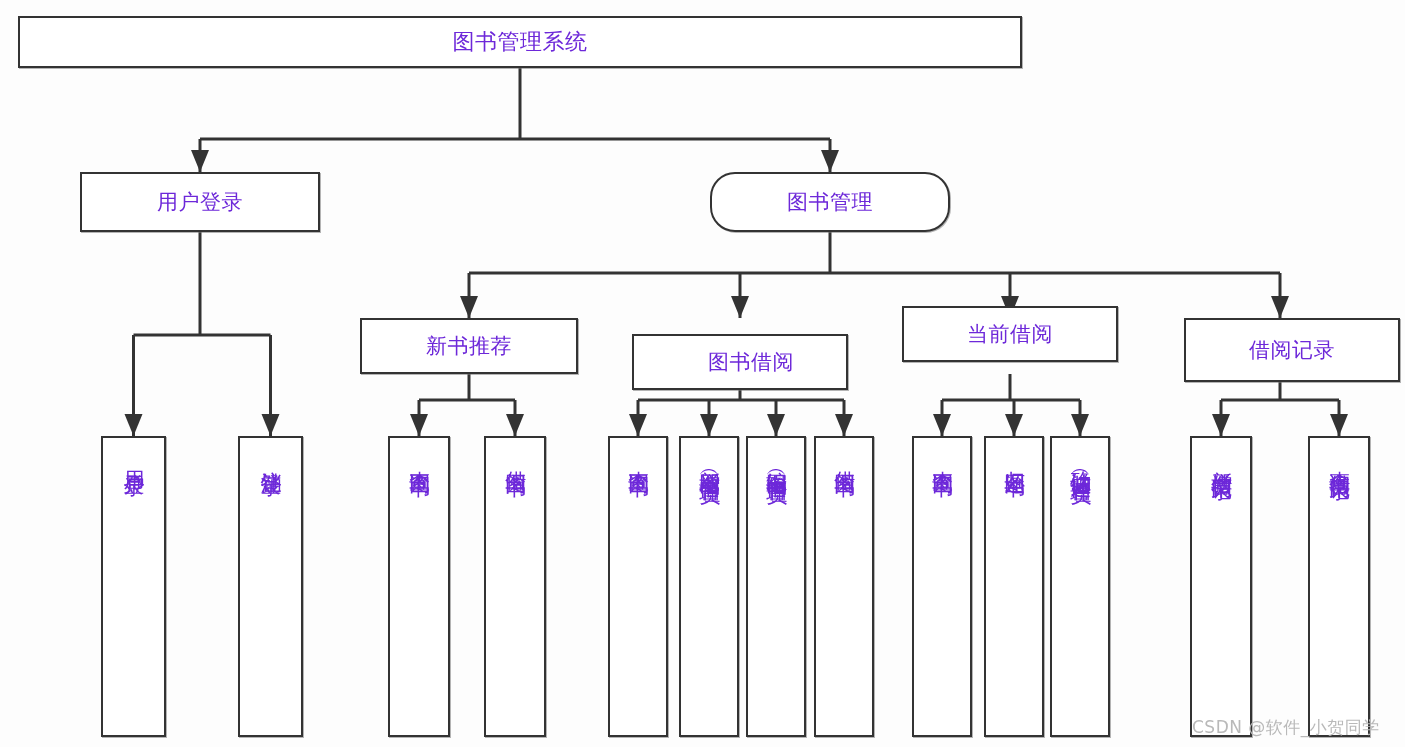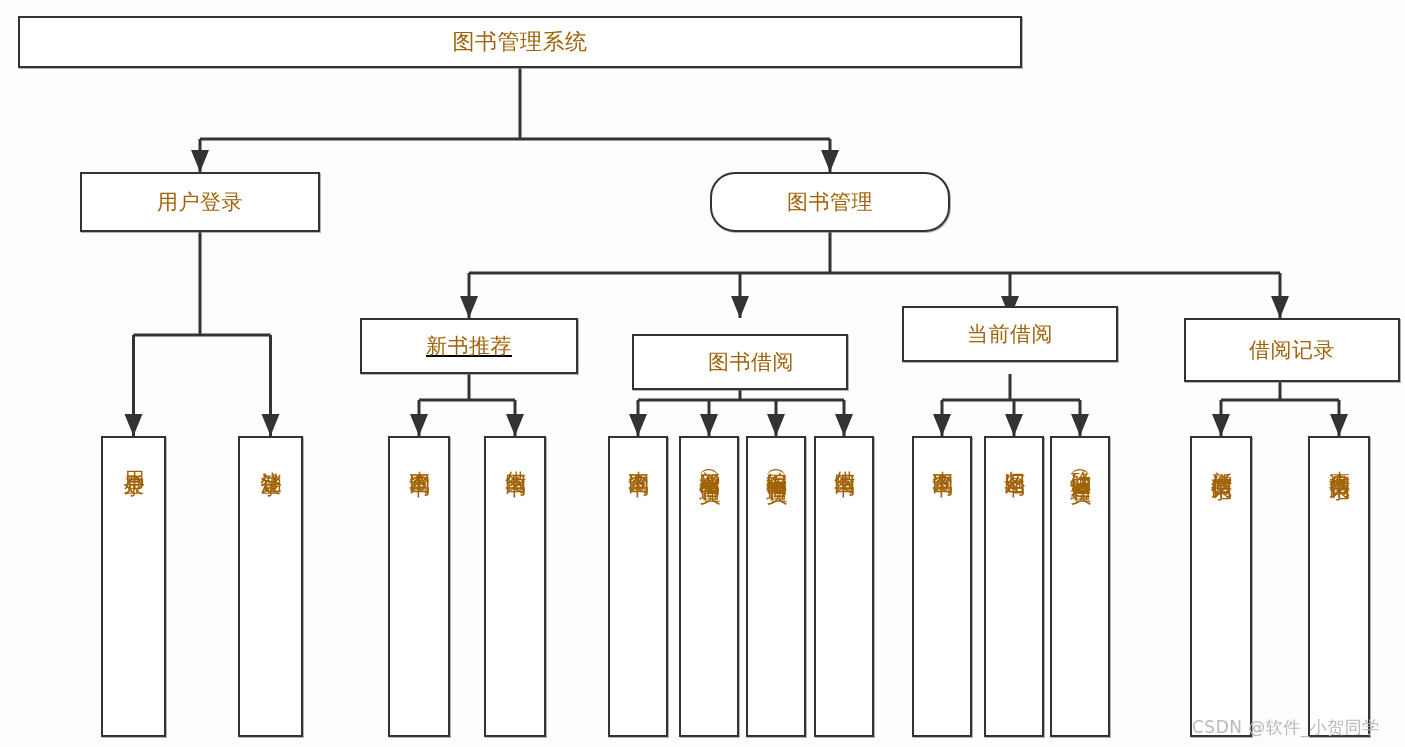--- a/index.html
+++ b/index.html
@@ -31,21 +31,21 @@
     box-sizing: border-box;
     background: #ffffff;
     border: 2px solid #333333;
     box-shadow: 1px 1px 0 rgba(120,120,120,0.55);
     display: flex;
     align-items: center;
     justify-content: center;
     z-index: 2;
   }
   .node-label {
-    color: #a16207;
+    color: #6d28d9;
     font-size: 21px;
     line-height: 1.18;
     letter-spacing: 0.5px;
     white-space: nowrap;
     text-align: center;
   }
   .node.horizontal .node-label {
     writing-mode: horizontal-tb;
   }
   .node.vertical {
@@ -144,21 +144,21 @@
   <div id="nodes-layer">
       <div class="node horizontal root" style="left: 18px; top: 16px; width: 1004px; height: 52px;">
         <span class="node-label">图书管理系统</span>
       </div>
       <div class="node horizontal" style="left: 80px; top: 172px; width: 240px; height: 60px;">
         <span class="node-label">用户登录</span>
       </div>
       <div class="node horizontal" style="left: 710px; top: 172px; width: 240px; height: 60px; border-radius: 25px;">
         <span class="node-label">图书管理</span>
       </div>
-      <div class="node horizontal" style="left: 360px; top: 318px; width: 218px; height: 56px; text-decoration: underline;">
+      <div class="node horizontal" style="left: 360px; top: 318px; width: 218px; height: 56px;">
         <span class="node-label">新书推荐</span>
       </div>
       <div class="node horizontal" style="left: 632px; top: 334px; width: 216px; height: 56px; padding-left: 22px;">
         <span class="node-label">图书借阅</span>
       </div>
       <div class="node horizontal" style="left: 902px; top: 306px; width: 216px; height: 56px;">
         <span class="node-label">当前借阅</span>
       </div>
       <div class="node horizontal" style="left: 1184px; top: 318px; width: 216px; height: 64px; align-items: center;">
         <span class="node-label">借阅记录</span>

